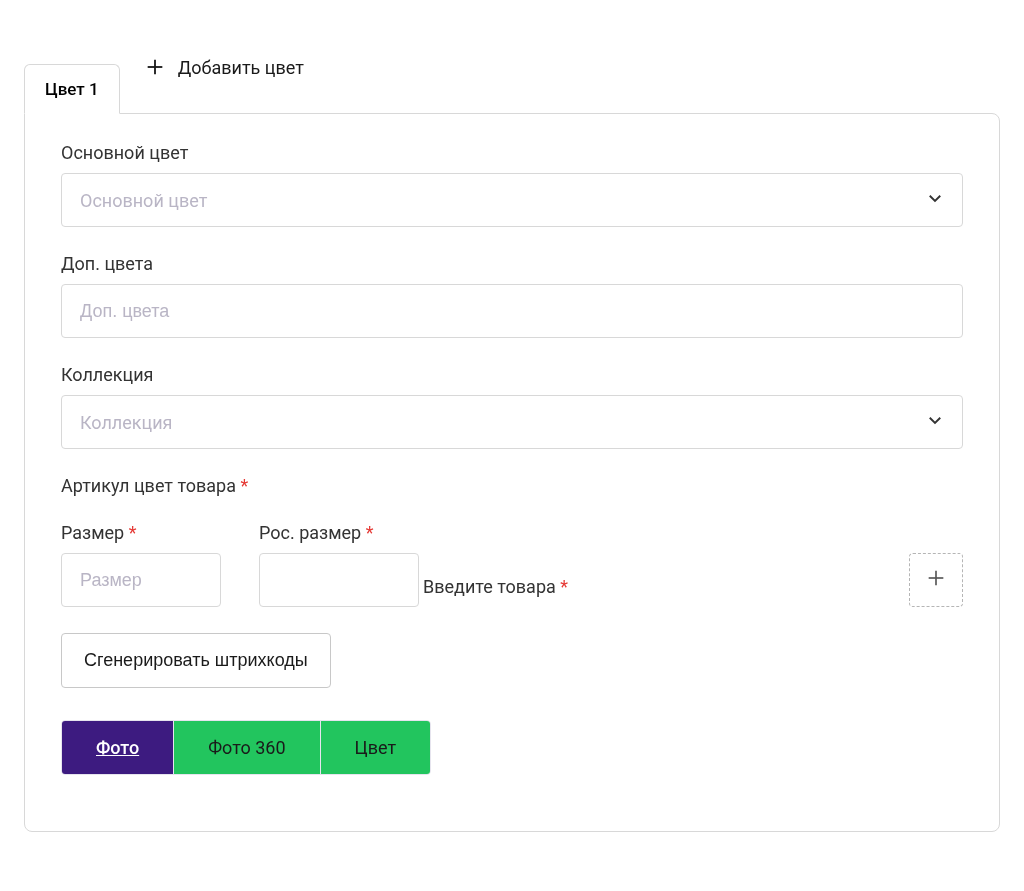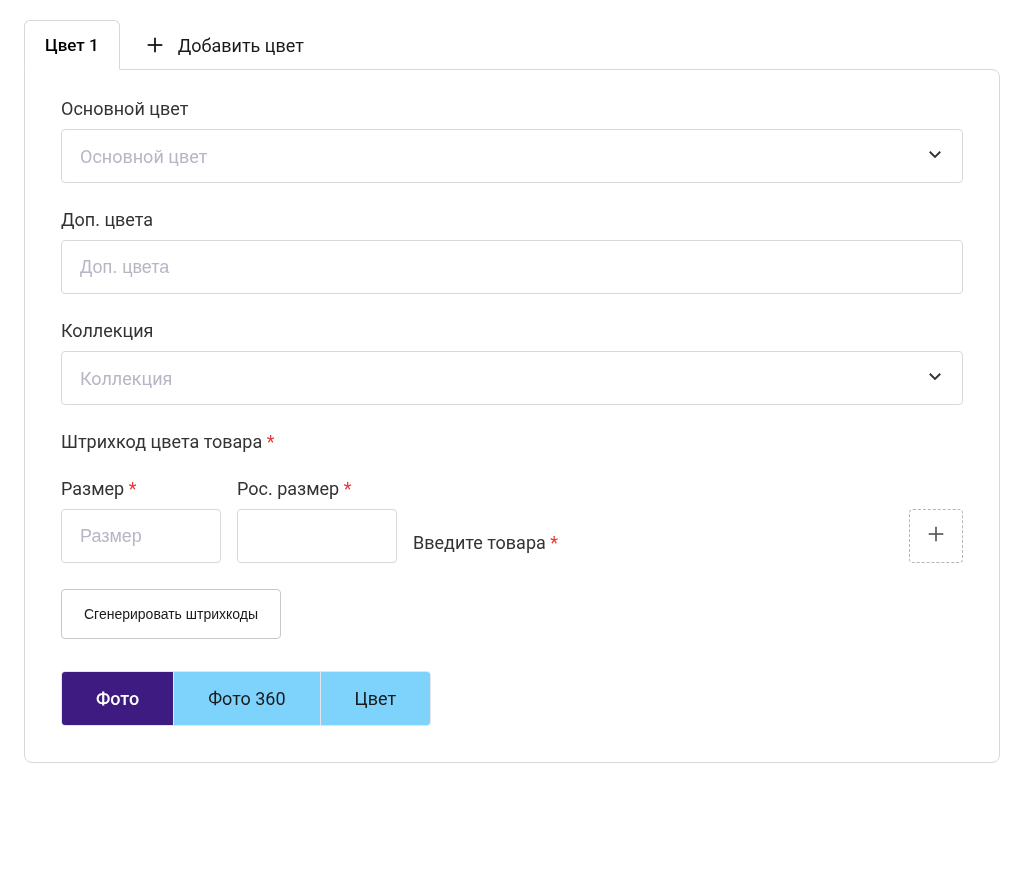--- a/index.html
+++ b/index.html
@@ -22,20 +22,21 @@
       padding: 14px 20px;
       border: 1px solid #d8d8d8;
       border-bottom: 1px solid #fff;
       border-radius: 6px 6px 0 0;
       background: #fff;
       font-size: 17px;
       font-weight: 500;
       color: #000;
       position: relative;
       z-index: 2;
+      margin-top: 44px;
     }
     .add-color {
       display: flex;
       align-items: center;
       gap: 12px;
       font-size: 18px;
       color: #1a1a1a;
       cursor: pointer;
       font-weight: 400;
     }
@@ -47,21 +48,21 @@
       justify-content: center;
     }
     .plus-icon svg {
       width: 22px;
       height: 22px;
     }
     .panel {
       border: 1px solid #d8d8d8;
       border-radius: 0 8px 8px 8px;
       margin-top: -1px;
-      padding: 28px 36px 36px 36px;
+      padding: 28px 36px 56px 36px;
       position: relative;
       z-index: 1;
     }
     .field-group {
       margin-bottom: 26px;
     }
     .field-label {
       font-size: 18px;
       color: #333;
       margin-bottom: 10px;
@@ -93,28 +94,29 @@
     .select-placeholder {
       color: #b9b5c5;
       font-size: 18px;
     }
     .chevron-down {
       width: 18px;
       height: 18px;
     }
     .row-inline {
       display: flex;
-      gap: 16px;
+      gap: 4px;
       align-items: flex-end;
     }
     .col-size {
       flex: 0 0 160px;
     }
     .col-size-ru {
       flex: 0 0 160px;
+      margin-left: 34px;
     }
     .col-barcode {
       flex: 1;
     }
     .add-square {
       flex: 0 0 54px;
       height: 54px;
       border: 1px dashed #b5b5b5;
       border-radius: 4px;
       display: flex;
@@ -125,47 +127,48 @@
     .add-square svg {
       width: 22px;
       height: 22px;
     }
     .generate-btn {
       margin-top: 26px;
       padding: 16px 22px;
       border: 1px solid #c8c8c8;
       border-radius: 4px;
       background: #fff;
-      font-size: 14px;
+      font-size: 18px;
       color: #1a1a1a;
       cursor: pointer;
     }
     .media-tabs {
       margin-top: 32px;
       display: flex;
       border: 1px solid #e6e4ee;
       border-radius: 4px;
       overflow: hidden;
       width: fit-content;
     }
     .media-tab {
       padding: 16px 34px;
       font-size: 18px;
       color: #1a1a1a;
-      background: #7dd3fc;
+      background: #22c55e;
       border-right: 1px solid #e6e4ee;
       cursor: pointer;
     }
     .media-tab:last-child {
       border-right: none;
     }
     .media-tab.active {
       background: #3d1b80;
       color: #fff;
       font-weight: 500;
+      text-decoration: underline;
     }
   </style>
 </head>
 <body>
 
 <div class="tabs-row">
   <div class="tab">
     <span>Цвет 1</span>
   </div>
   <div class="add-color">
@@ -204,21 +207,21 @@
       <span class="select-placeholder">Коллекция</span>
       <span>
         <svg class="chevron-down" viewBox="0 0 24 24" fill="none" stroke="#333" stroke-width="2.5">
           <polyline points="5 9 12 16 19 9"></polyline>
         </svg>
       </span>
     </div>
   </div>
 
   <div class="field-group">
-    <label class="field-label required">Штрихкод цвета товара</label>
+    <label class="field-label required">Артикул цвет товара</label>
   </div>
 
   <div class="row-inline">
     <div class="col-size">
       <label class="field-label required">Размер</label>
       <input class="input" type="text" placeholder="Размер" style="">
     </div>
     <div class="col-size-ru">
       <label class="field-label required">Рос. размер</label>
       <input class="input" type="text" placeholder="" style="">

